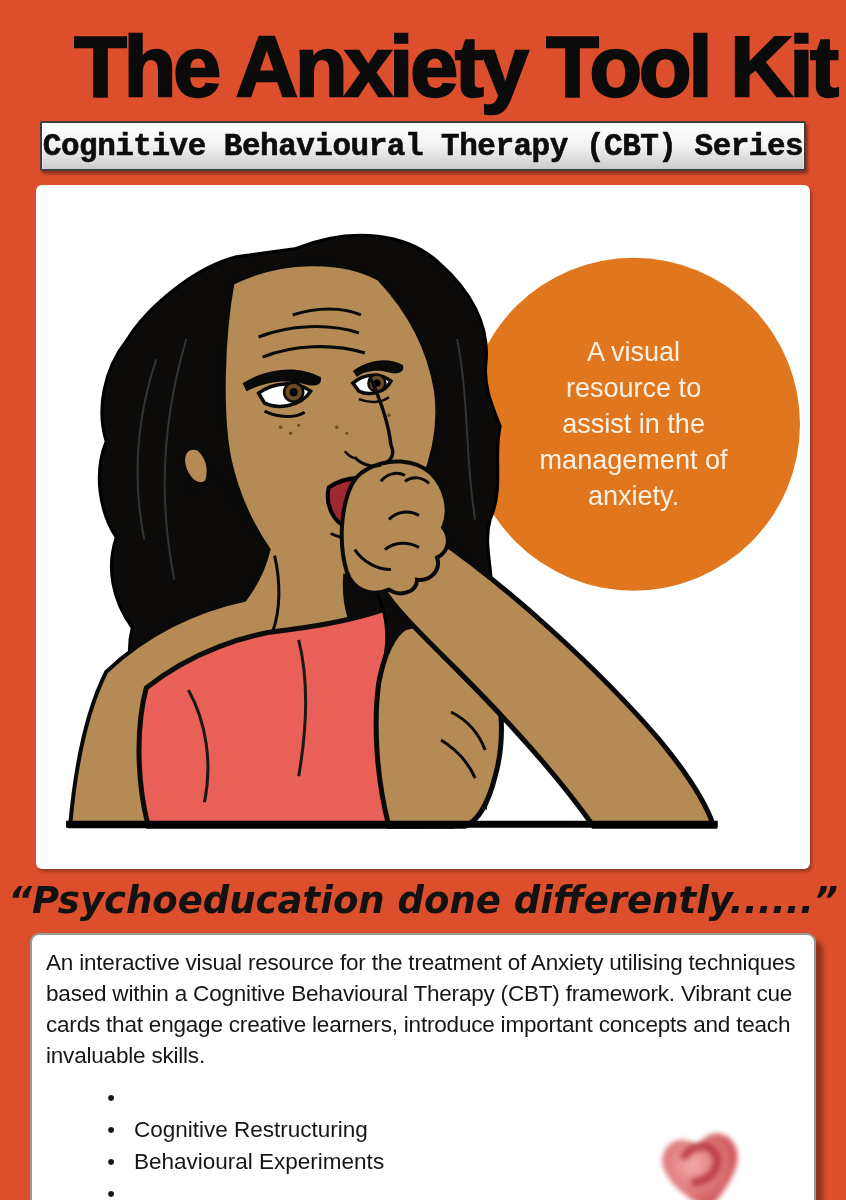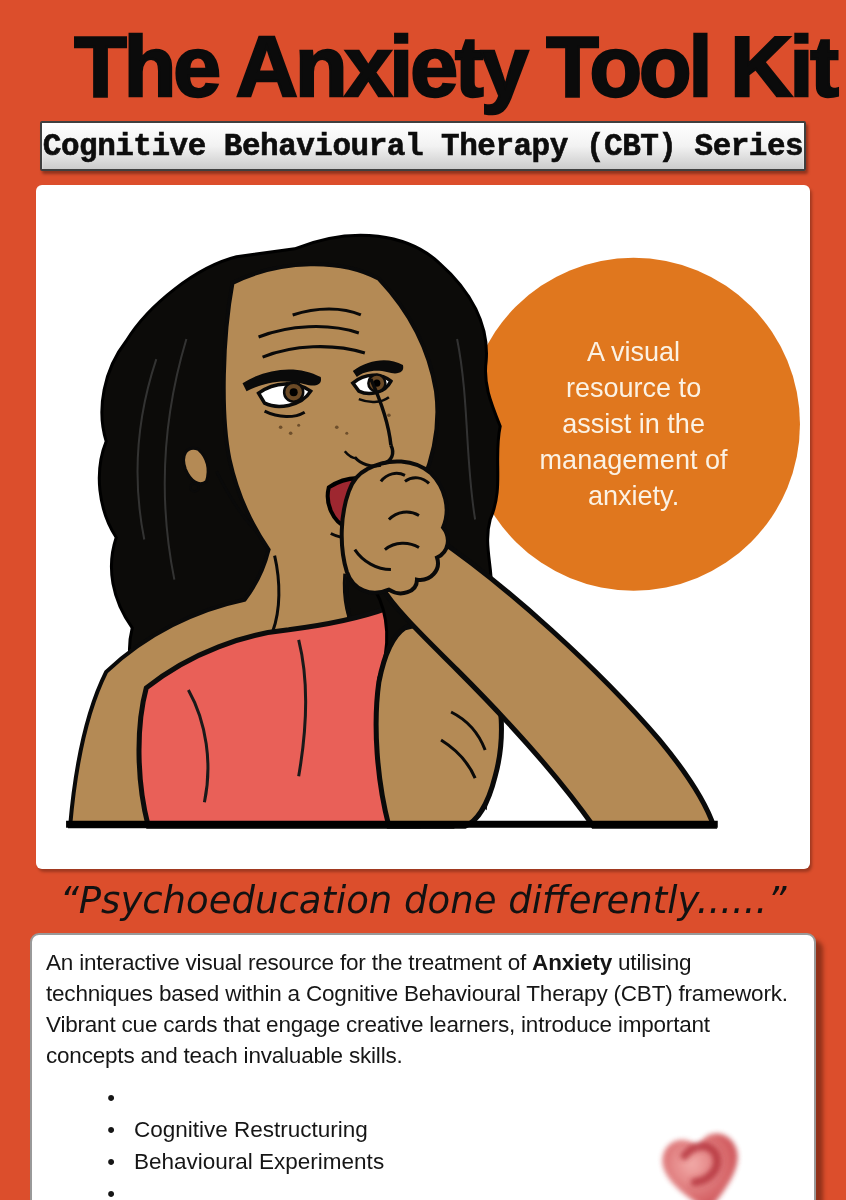--- a/index.html
+++ b/index.html
@@ -32,32 +32,32 @@
   .image-panel{
     margin:14px 36px 0;height:684px;background:#ffffff;
     border-radius:6px;box-shadow:2px 3px 3px rgba(0,0,0,.28);
     overflow:hidden;position:relative;
   }
   .image-panel svg{display:block;width:100%;height:100%;}
   
   .quote{
     margin-top:4px;height:54px;display:flex;align-items:center;justify-content:center;
     font-family:"DejaVu Sans",sans-serif;
-    font-size:37px;font-weight:normal;font-style:italic;
+    font-size:37px;font-weight:bold;font-style:italic;
     color:#121212;letter-spacing:0px;
   }
   
   .info-panel{
     position:relative;margin:6px 30px 0;height:318px;box-sizing:border-box;
     background:#ffffff;border:2px solid #999999;border-radius:9px;
     box-shadow:7px 7px 4px rgba(96,30,14,.6);
     padding:12px 16px 10px 14px;color:#161616;
   }
   .para{font-size:22.5px;line-height:31px;letter-spacing:-0.2px;}
-  .para b{font-weight:bold;}
+  .para b{font-weight:normal;}
   .bullets{margin-top:11px;}
   .bullet-row{display:flex;font-size:22.5px;line-height:32px;}
   .bullet-row .dot{width:46px;margin-left:42px;text-align:center;font-size:22px;}
   .suitable{
     position:absolute;left:0;right:0;bottom:12px;text-align:center;
     font-size:29px;font-weight:bold;font-style:italic;color:#BE0B0B;margin-left:10px;
   }
   .logo{
     position:absolute;right:22px;bottom:6px;width:180px;text-align:center;
   }

